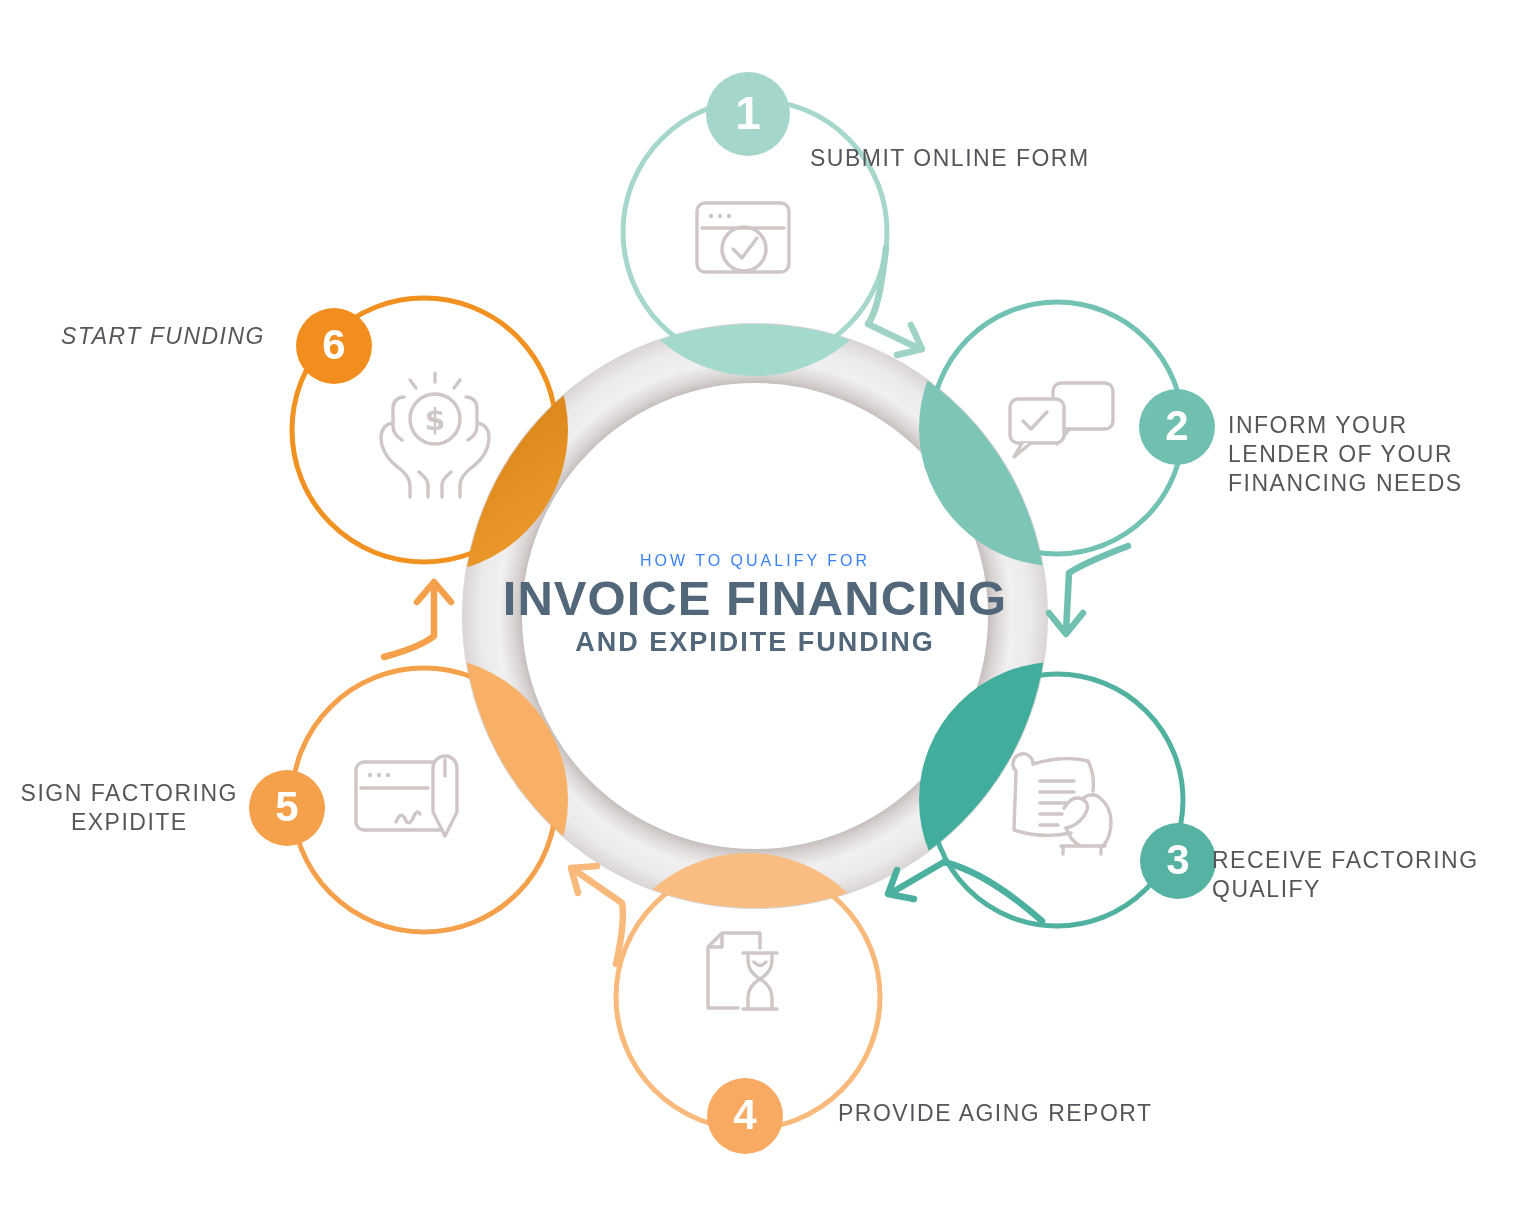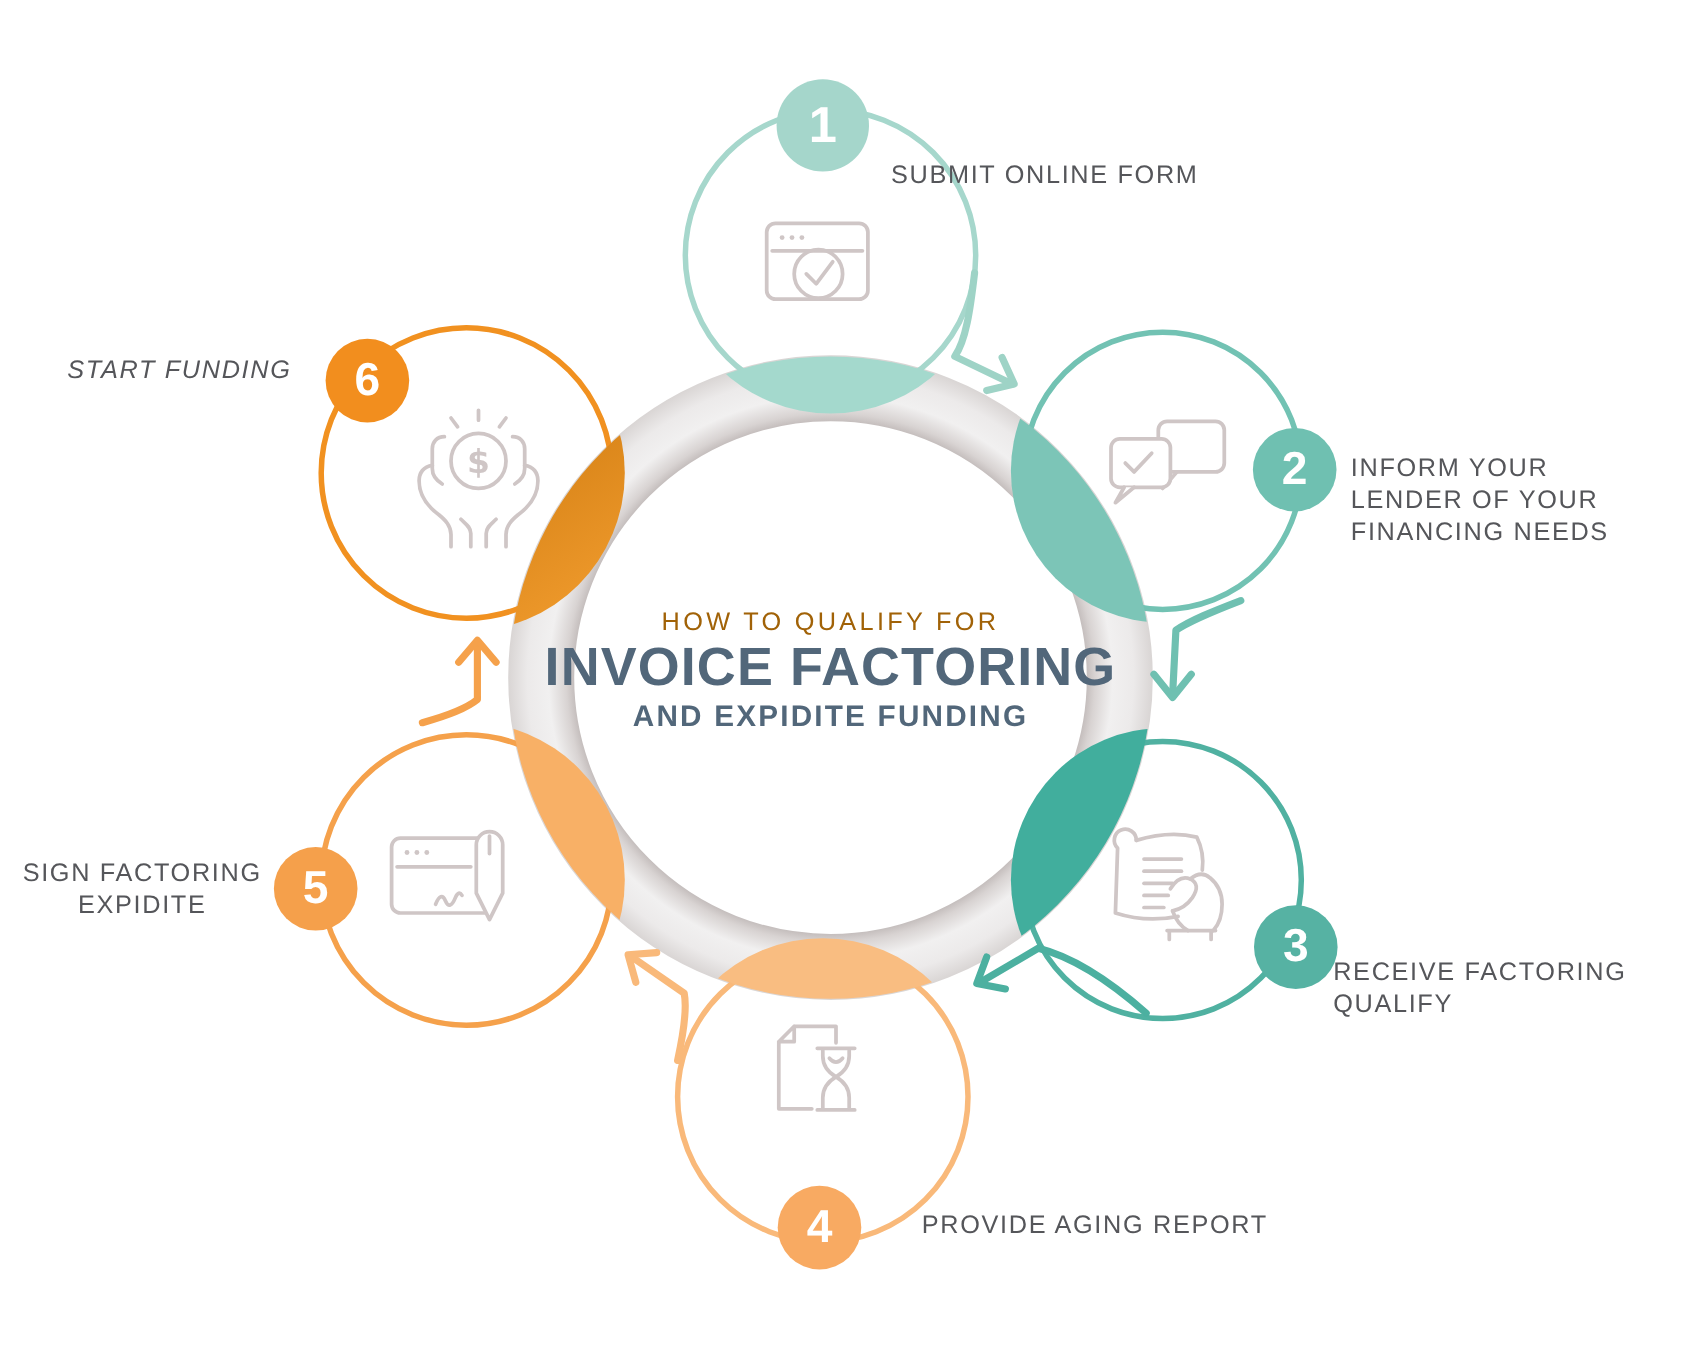--- a/index.html
+++ b/index.html
@@ -22,21 +22,21 @@
   .b2{left:1139px;top:389px;width:76px;height:76px;background:#6fc0b1;font-size:42px;}
   .b3{left:1140px;top:823px;width:76px;height:76px;background:#56b2a3;font-size:42px;}
   .b4{left:707px;top:1078px;width:76px;height:76px;background:#f8aa62;font-size:42px;}
   .b5{left:249px;top:770px;width:76px;height:76px;background:#f5a04b;font-size:42px;}
   .b6{left:296px;top:308px;width:76px;height:76px;background:#f28e1e;font-size:42px;}
   .center-text{
     position:absolute;left:755px;top:552px;transform:translateX(-50%);
     width:640px;text-align:center;
   }
   .center-text .eyebrow{
-    font-size:23px;letter-spacing:3px;color:#a16207;margin-bottom:3px;
+    font-size:16px;letter-spacing:3px;color:#3b82f6;margin-bottom:3px;
   }
   .center-text .main{
     font-size:49px;font-weight:bold;letter-spacing:1px;color:#52677a;line-height:1.04;
   }
   .center-text .sub{
     font-size:27px;font-weight:bold;letter-spacing:2px;color:#52677a;margin-top:3px;
   }
 </style>
 </head>
 <body>
@@ -166,21 +166,21 @@
       <path d="M 428 497 v -12 c 0 -6 -5 -9 -9 -13"></path>
       <path d="M 466 397 c 7 0 11 5 11 11 v 18 c 0 7 -4 11 -9 14"></path>
       <path d="M 477 423 c 8 1 12 7 12 14 c 0 18 -14 28 -18 31 c -6 5 -11 10 -11 18 v 11"></path>
       <path d="M 442 497 v -12 c 0 -6 5 -9 9 -13"></path>
     </g>
   </g>
 </svg>
 
 <div class="center-text">
   <div class="eyebrow">HOW TO QUALIFY FOR</div>
-  <div class="main">INVOICE FACTORING</div>
+  <div class="main">INVOICE FINANCING</div>
   <div class="sub">AND EXPIDITE FUNDING</div>
 </div>
 
 <div class="badge b1">
     <span>1</span>
   </div>
 <div class="badge b2">
     <span>2</span>
   </div>
 <div class="badge b3">
@@ -199,21 +199,21 @@
 <div class="label" style="left:810px;top:100px;margin-top:44px;">
   <div>SUBMIT ONLINE FORM</div>
 </div>
 
 <div class="label" style="left:1228px;top:411px;">
   <div>INFORM YOUR</div>
   <div>LENDER OF YOUR</div>
   <div>FINANCING NEEDS</div>
 </div>
 
-<div class="label" style="left:1212px;top:846px;margin-top:23px;">
+<div class="label" style="left:1212px;top:846px;">
   <div>RECEIVE FACTORING</div>
   <div>QUALIFY</div>
 </div>
 
 <div class="label" style="left:798px;top:1099px;margin-left:40px;">
   <div>PROVIDE AGING REPORT</div>
 </div>
 
 <div class="label right" style="right:1298px;top:779px;text-align:center;">
   <div>SIGN FACTORING</div>

